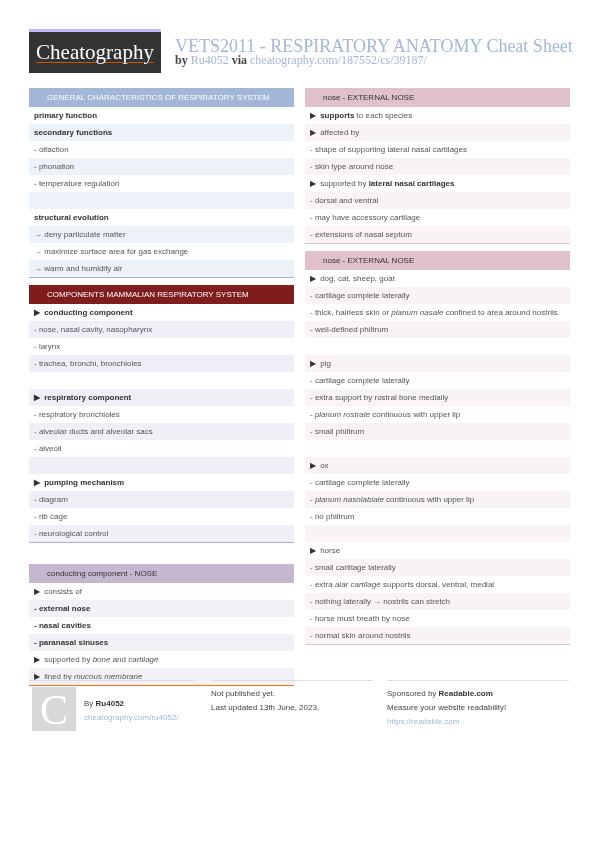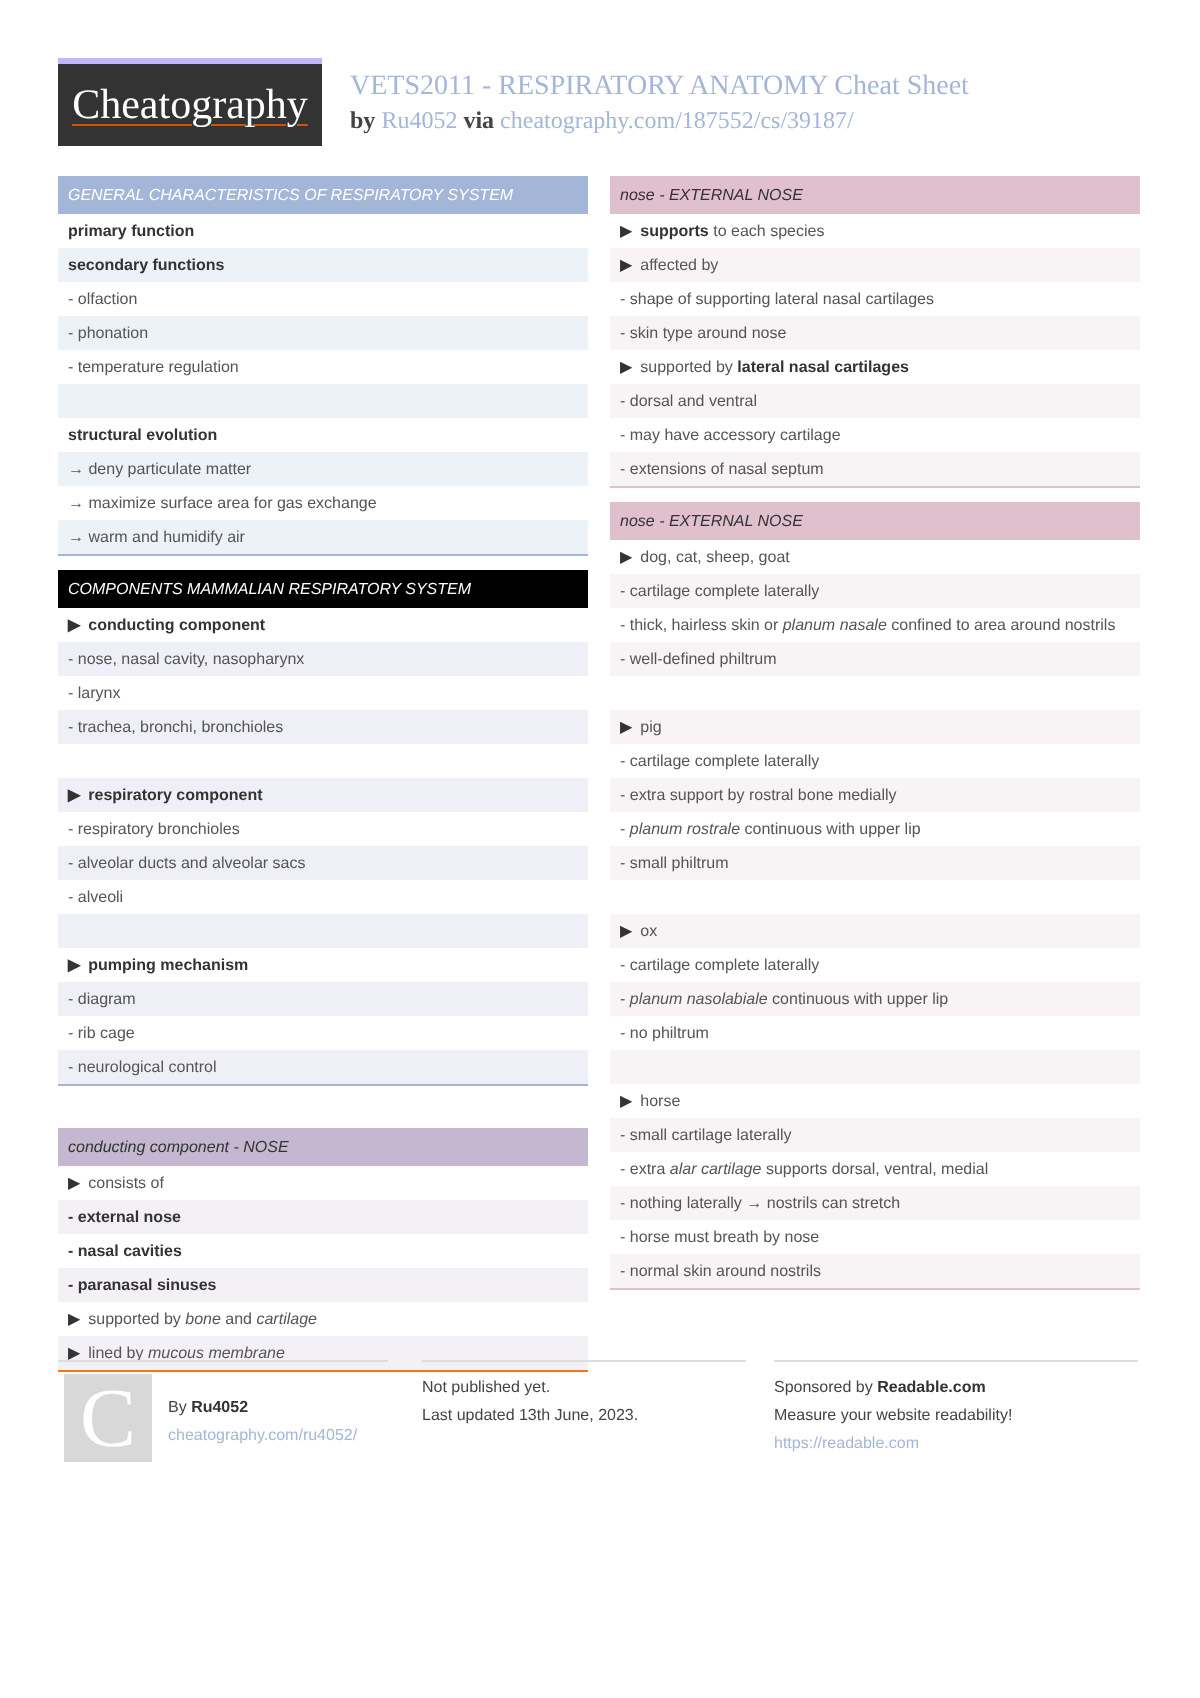--- a/index.html
+++ b/index.html
@@ -12,56 +12,56 @@
     background: #333333; border-top: 3px solid #c4b5fd;
     display: flex; align-items: center; justify-content: center;
   }
   .logo-text {
     font-family: "Liberation Serif", serif; font-size: 21px; color: #ffffff;
     text-decoration: underline; text-decoration-color: #d35400; text-underline-offset: 3px;
     text-decoration-thickness: 1px;
   }
   .title {
     position: absolute; left: 175px; top: 36px;
-    font-family: "Liberation Serif", serif; font-size: 14px; color: #a4b6d7;
+    font-family: "Liberation Serif", serif; font-size: 18px; color: #a4b6d7;
   }
   .byline {
     position: absolute; left: 175px; top: 53px;
     font-family: "Liberation Serif", serif; font-size: 12px; color: #555;
   }
   .byline .link { color: #a4b6d7; }
   .byline .by { color: #444; font-weight: bold; }
 
   
   .col { position: absolute; top: 88px; width: 265px; }
   .col-left { left: 29px; }
   .col-right { left: 305px; }
 
   .block { margin-bottom: 7px; }
   .block-header {
-    height: 19px; line-height: 19px; padding-left: 5px;
-    font-size: 8px; color: #fff; white-space: nowrap; overflow: hidden; font-style: italic;
+    height: 19px; line-height: 19px; padding-left: 18px;
+    font-size: 8px; color: #fff; white-space: nowrap; overflow: hidden;
   }
   .block-header.dark-text { color: #333; }
   .row {
     min-height: 17px; line-height: 17px; padding: 0 5px;
     font-size: 8px; color: #555;
   }
   .row.tall { line-height: 15px; padding-top: 1px; padding-bottom: 1px; }
   .row b { color: #333; font-weight: bold; }
   .row i { font-style: italic; }
   .row.bold { color: #333; font-weight: bold; }
   .tri { display: inline-block; font-size: 8px; margin-right: 4px; color: #333; }
 
   .block.blue .block-header { background: #a4b6d7; }
   .block.blue .row:nth-child(odd) { background: #edf1f8; }
   .block.blue .row:nth-child(even) { background: #ffffff; }
   .block.blue { border-bottom: 1px solid #a4b6d7; }
 
-  .block.violet .block-header { background: #000000; }
+  .block.violet .block-header { background: #7f1d1d; }
   .block.violet .row:nth-child(odd) { background: #efeff7; }
   .block.violet .row:nth-child(even) { background: #ffffff; }
   .block.violet { border-bottom: 1px solid #afaed3; }
 
   .block.purple .block-header { background: #c4b7cf; }
   .block.purple .row:nth-child(odd) { background: #f3f1f6; }
   .block.purple .row:nth-child(even) { background: #ffffff; }
   .block.purple { border-bottom: 1px solid #f97316; margin-top: 21px; }
 
   .block.pink .block-header { background: #dfc0cc; }

